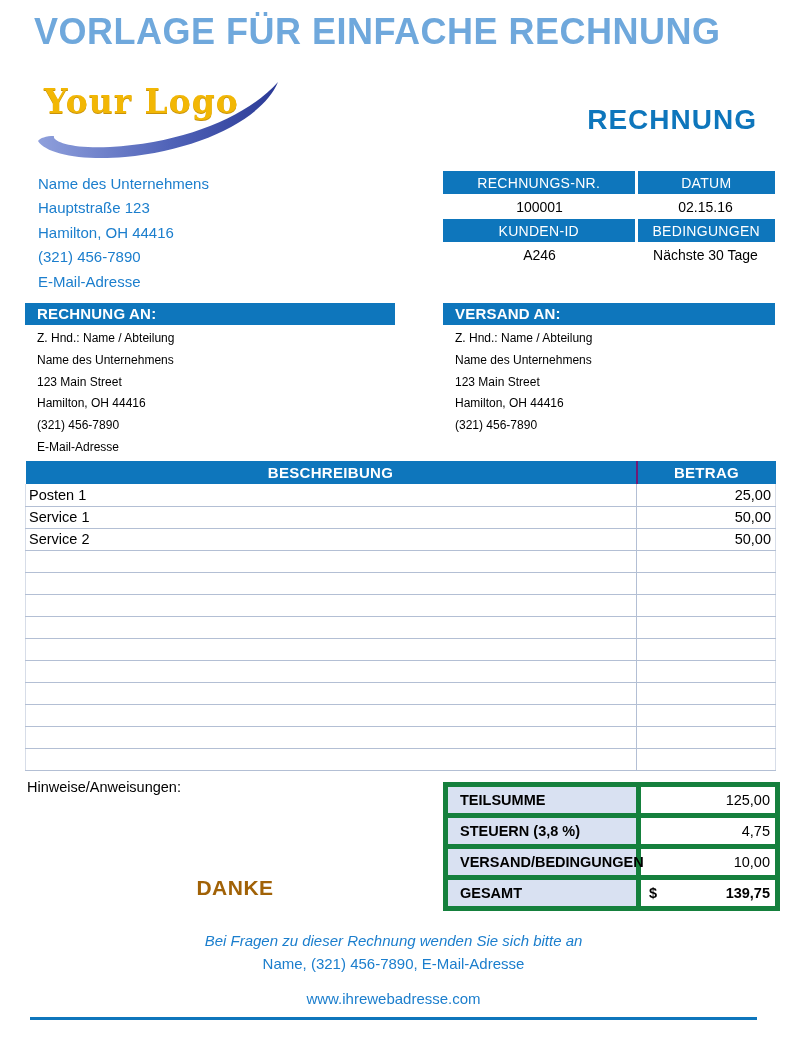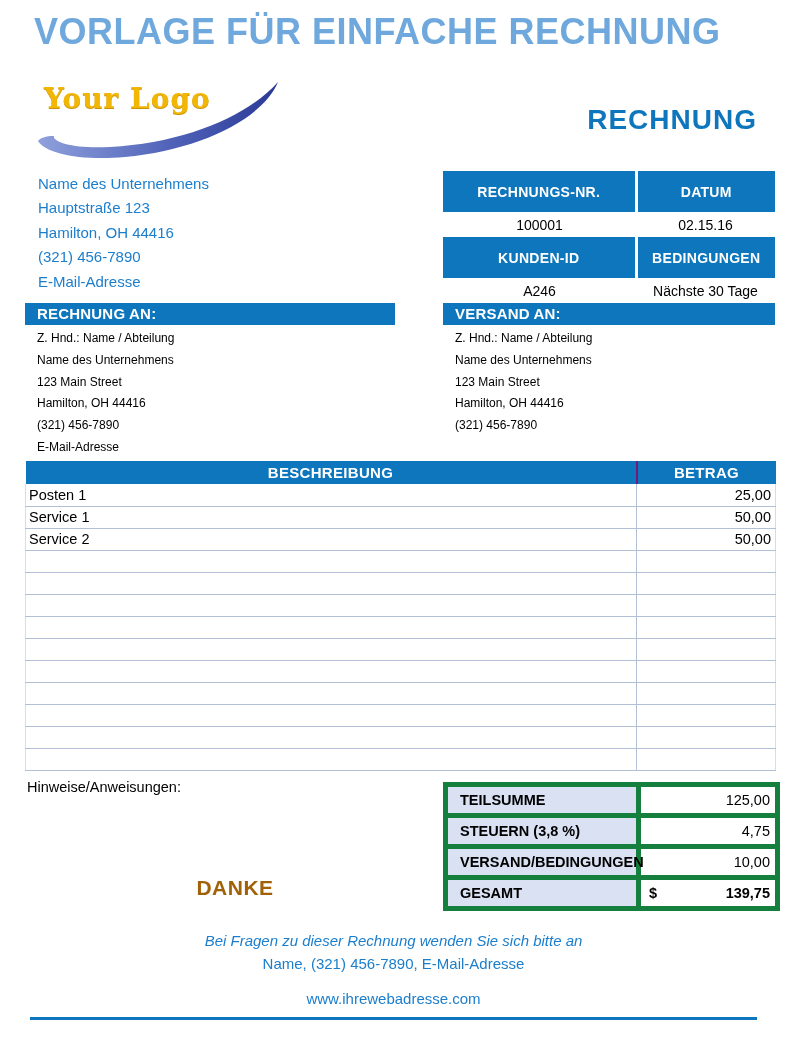--- a/index.html
+++ b/index.html
@@ -19,41 +19,41 @@
     position: absolute; left: 34px; top: 11px;
     font-size: 36px; font-weight: 800; letter-spacing: 0.5px;
     color: #6fa8dc;
   }
 
   .logo-box { position: absolute; left: 30px; top: 80px; width: 250px; height: 85px; }
   .logo-swoosh { position: absolute; left: 0; top: 0; width: 100%; height: 100%; }
   .logo-text {
     position: absolute; left: 14px; top: 2px;
     font-family: "DejaVu Serif", serif; font-weight: 700;
-    font-size: 28px; letter-spacing: 1px;
+    font-size: 33px; letter-spacing: 1px;
     color: #f2b705; text-shadow: 0 1px 0 #c8920a;
     white-space: nowrap;
   }
 
   .doc-title {
     position: absolute; right: 30px; top: 104px;
     font-size: 28px; font-weight: 700; letter-spacing: 1px;
     color: #0e76bc;
   }
 
   
   .company { position: absolute; left: 38px; top: 172px; font-size: 15px; line-height: 24.4px; color: #1b7ecd; }
 
   table { border-collapse: collapse; }
 
   .meta { position: absolute; left: 443px; top: 171px; width: 332px; table-layout: fixed; }
   .meta col.c1 { width: 193px; } .meta col.c2 { width: 139px; }
   .meta th {
-    background: #0e76bc; color: #ffffff; font-size: 14px; font-weight: 700;
-    height: 41px; text-align: center; letter-spacing: 0.3px;
+    background: #0e76bc; color: #ffffff; font-size: 14px; font-weight: 400;
+    height: 23px; text-align: center; letter-spacing: 0.3px;
   }
   .meta th.gap { border-right: 3px solid #ffffff; }
   .meta td { height: 25px; text-align: center; font-size: 14px; color: #000000; }
 
   
   .addr { position: absolute; }
   .addr-bar {
     background: #0e76bc; color: #ffffff; font-weight: 700; font-size: 15px;
     height: 22px; line-height: 22px; padding-left: 12px; letter-spacing: 0.2px;
   }

